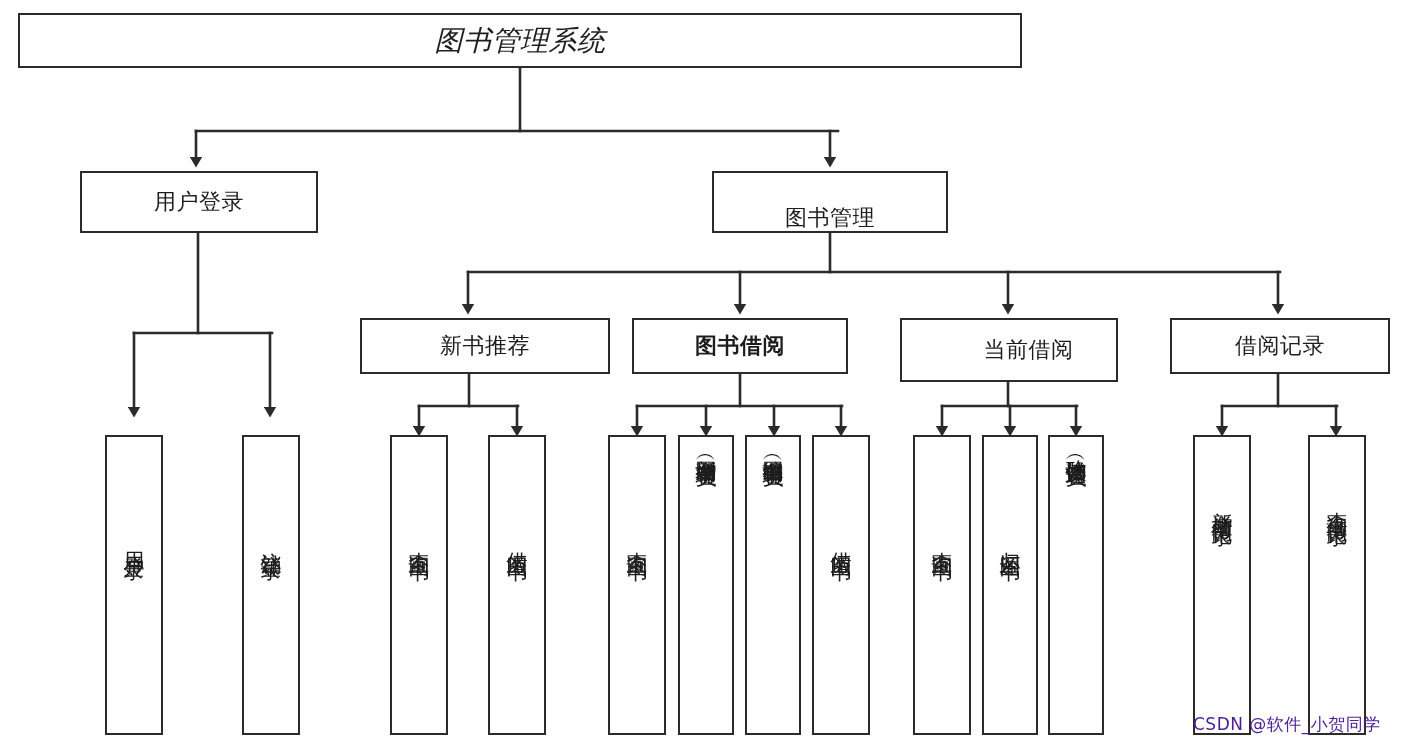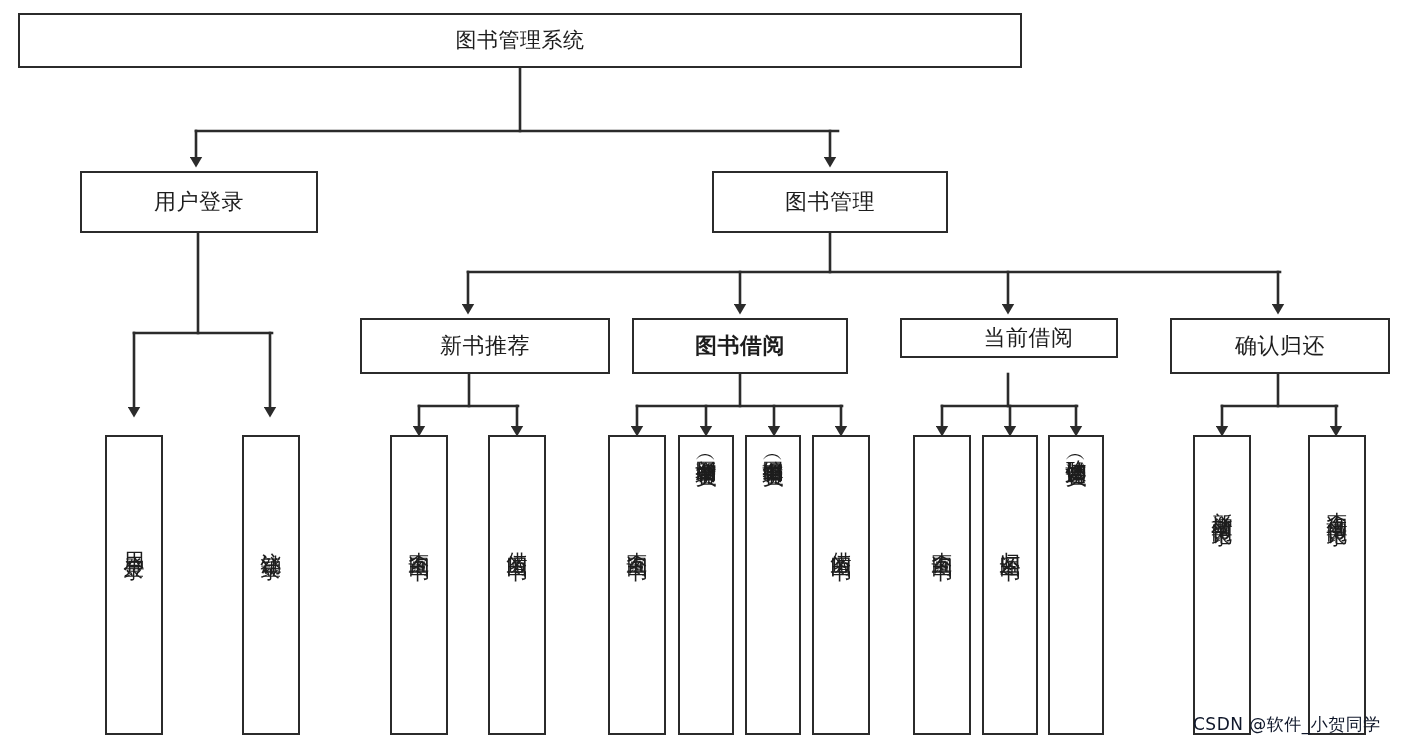--- a/index.html
+++ b/index.html
@@ -42,21 +42,22 @@
     text-align: center;
     line-height: 1.18;
     white-space: pre;
   }
   .node.horizontal .node-label {
     writing-mode: horizontal-tb;
     font-size: 22px;
     letter-spacing: 0.5px;
   }
   .node.root .node-label {
-    font-size: 21px;
+    font-size: 28px;
+    font-style: italic;
   }
   .node.vertical {
     align-items: flex-start;
     justify-content: center;
     padding-top: 2px;
   }
   .node.vertical .node-label {
     writing-mode: vertical-rl;
     text-orientation: upright;
     font-size: 21px;
@@ -71,21 +72,21 @@
     padding-top: 56px;
   }
   .node.vertical.low-text .node-label {
     padding-top: 96px;
   }
   #watermark {
     position: absolute;
     left: 1193px;
     top: 713px;
     font-size: 17px;
-    color: #0f172a;
+    color: #4c1d95;
     font-family: "DejaVu Sans", "Liberation Sans", sans-serif;
     letter-spacing: 0.5px;
     white-space: pre;
   }
 </style>
 </head>
 <body>
 
 <div id="diagram-root">
 
@@ -139,35 +140,35 @@
     </g>
   </svg>
 
   <div class="node horizontal root" style="left:18px; top:13px; width:1004px; height:55px;">
     <span class="node-label">图书管理系统</span>
   </div>
 
   <div class="node horizontal" style="left:80px; top:171px; width:238px; height:62px;">
     <span class="node-label">用户登录</span>
   </div>
-  <div class="node horizontal" style="left:712px; top:171px; width:236px; height:62px;">
+  <div class="node horizontal" style="left:712px; top:171px; width:236px; height:62px;align-items:flex-end;">
     <span class="node-label">图书管理</span>
   </div>
 
   <div class="node horizontal" style="left:360px; top:318px; width:250px; height:56px;">
     <span class="node-label">新书推荐</span>
   </div>
   <div class="node horizontal" style="left:632px; top:318px; width:216px; height:56px;font-weight:bold;">
     <span class="node-label">图书借阅</span>
   </div>
-  <div class="node horizontal" style="left:900px; top:318px; width:218px; height:40px;padding-left:39px;">
+  <div class="node horizontal" style="left:900px; top:318px; width:218px; height:64px;padding-left:39px;">
     <span class="node-label">当前借阅</span>
   </div>
   <div class="node horizontal" style="left:1170px; top:318px; width:220px; height:56px;">
-    <span class="node-label">确认归还</span>
+    <span class="node-label">借阅记录</span>
   </div>
 
   <div class="node vertical low-text" style="left:105px; top:435px; width:58px; height:300px;">
     <span class="node-label">用户登录</span>
   </div>
   <div class="node vertical low-text" style="left:242px; top:435px; width:58px; height:300px;">
     <span class="node-label">注销登录</span>
   </div>
 
   <div class="node vertical low-text" style="left:390px; top:435px; width:58px; height:300px;">

